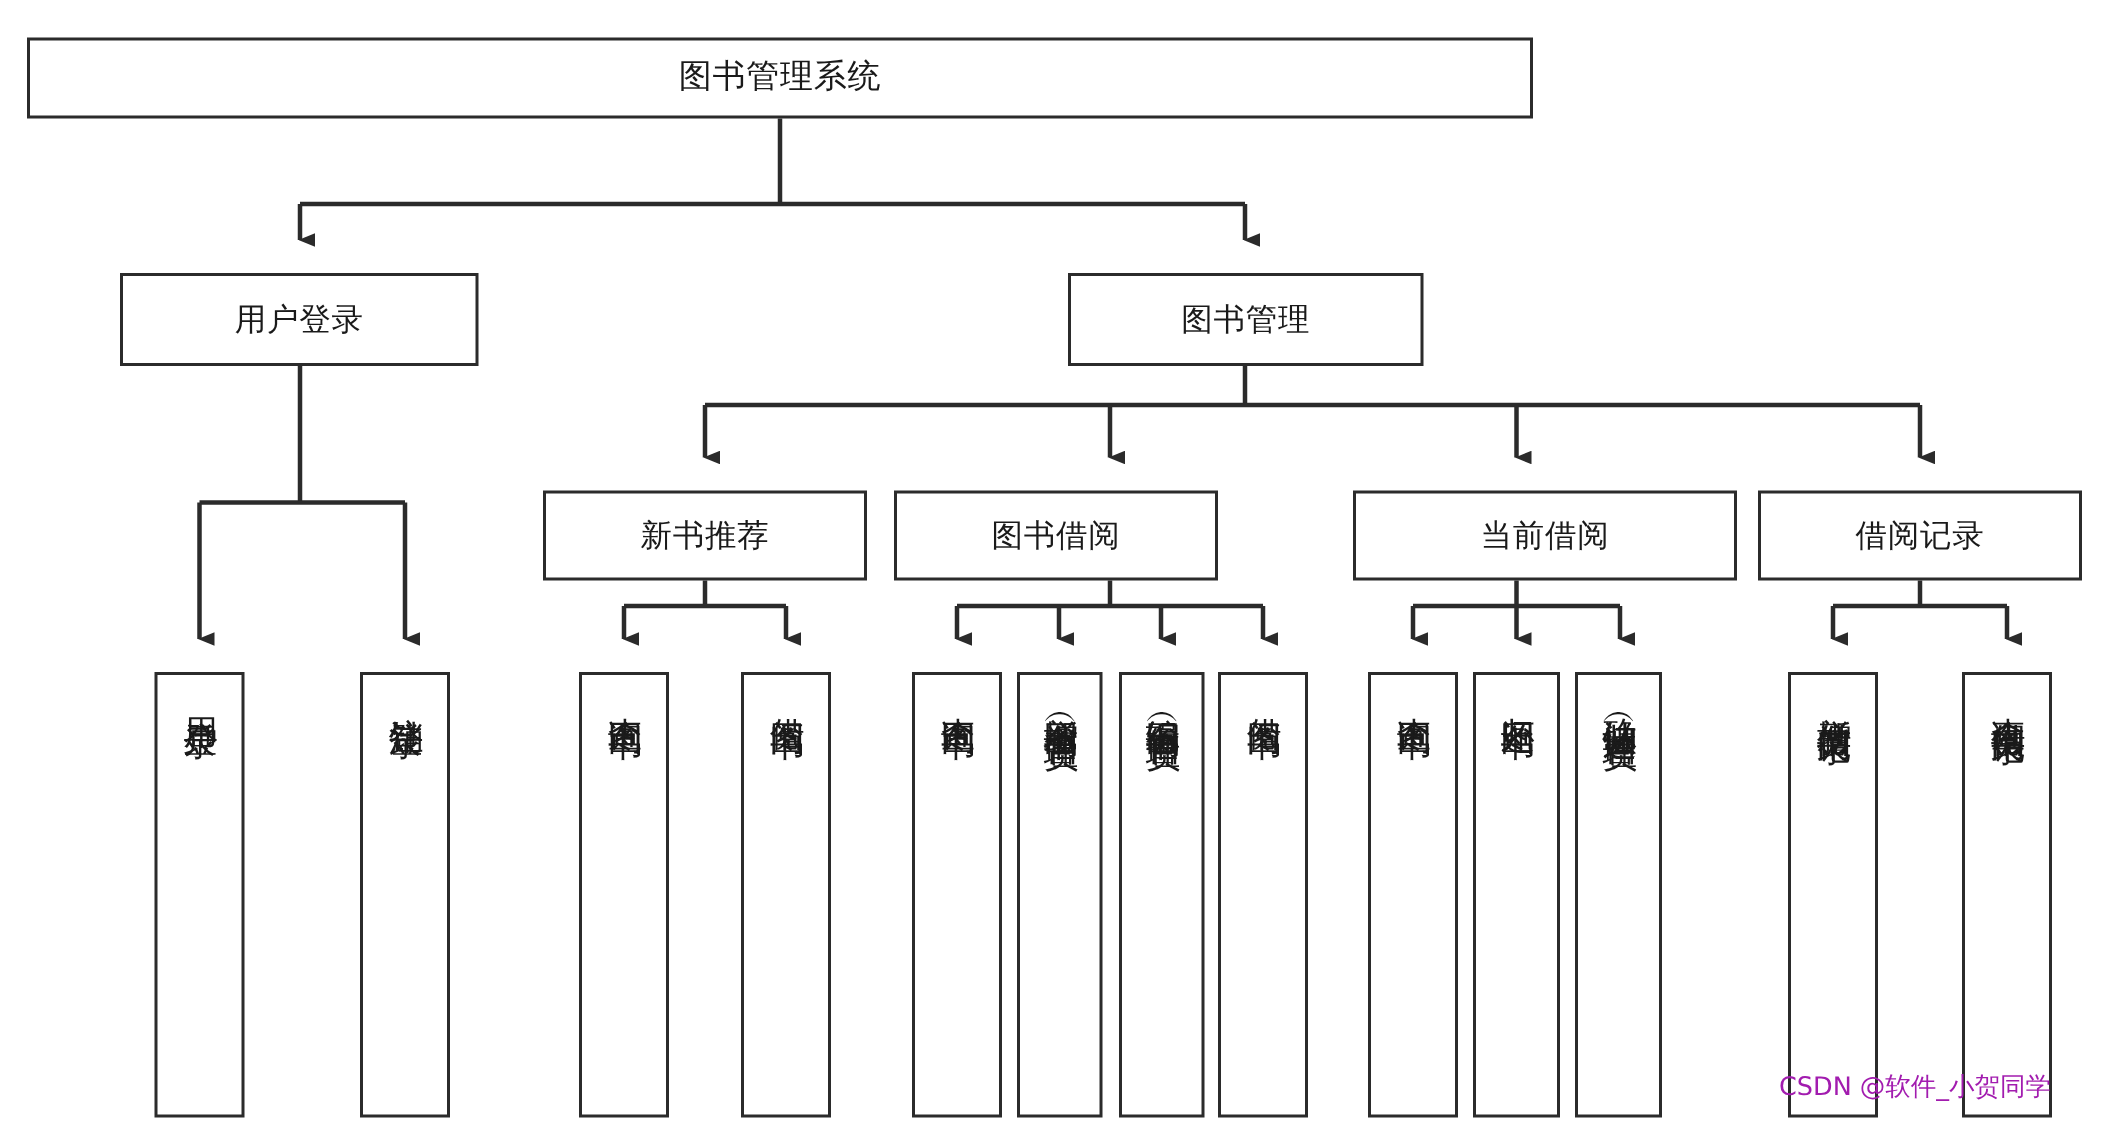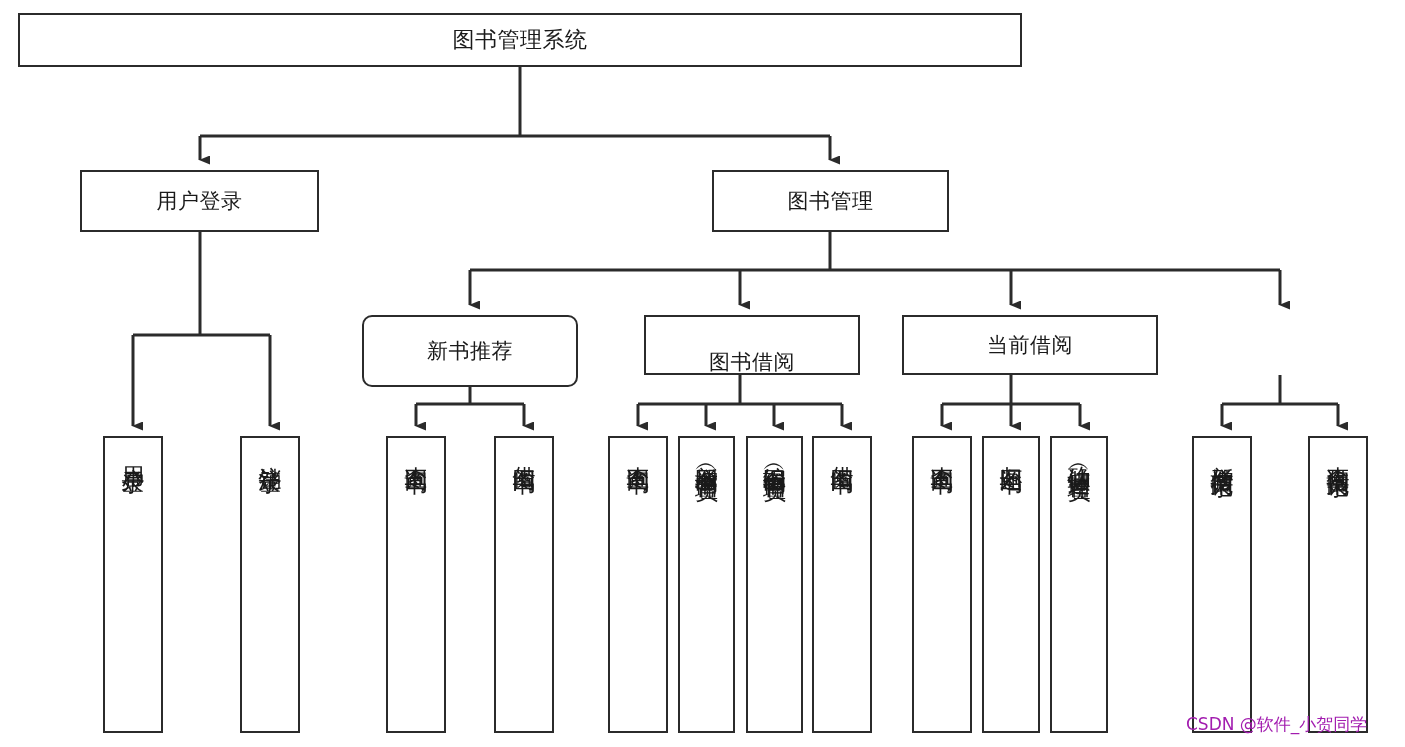--- a/index.html
+++ b/index.html
@@ -23,20 +23,21 @@
     pointer-events: none;
   }
   .node {
     position: absolute;
     background: #ffffff;
     border: 2px solid #2b2b2b;
     display: flex;
     align-items: center;
     justify-content: center;
     color: #1a1a1a;
+    margin-top: 12px;
   }
   .node-label {
     display: block;
     text-align: center;
     white-space: nowrap;
     letter-spacing: 0.5px;
   }
   
   .h-node .node-label {
     font-size: 21px;
@@ -127,28 +128,31 @@
     <span class="node-label">图书管理系统</span>
   </div>
 
   <div class="node h-node" style="left:80px; top:170px; width:239px; height:62px;">
     <span class="node-label">用户登录</span>
   </div>
   <div class="node h-node" style="left:712px; top:170px; width:237px; height:62px;">
     <span class="node-label">图书管理</span>
   </div>
 
-  <div class="node h-node" style="left:362px; top:315px; width:216px; height:72px;border-radius:10px;">
+  <div class="node h-node" style="left:362px; top:315px; width:216px; height:60px;">
     <span class="node-label">新书推荐</span>
   </div>
-  <div class="node h-node" style="left:644px; top:315px; width:216px; height:60px;align-items:flex-end;">
+  <div class="node h-node" style="left:596px; top:315px; width:216px; height:60px;">
     <span class="node-label">图书借阅</span>
   </div>
   <div class="node h-node" style="left:902px; top:315px; width:256px; height:60px;">
     <span class="node-label">当前借阅</span>
+  </div>
+  <div class="node h-node" style="left:1172px; top:315px; width:216px; height:60px;">
+    <span class="node-label">借阅记录</span>
   </div>
 
   <div class="node v-node" style="left:103px; top:436px; width:60px; height:297px;">
     <span class="node-label">用户登录</span>
   </div>
   <div class="node v-node" style="left:240px; top:436px; width:60px; height:297px;">
     <span class="node-label">注销登录</span>
   </div>
 
   <div class="node v-node" style="left:386px; top:436px; width:60px; height:297px;">

